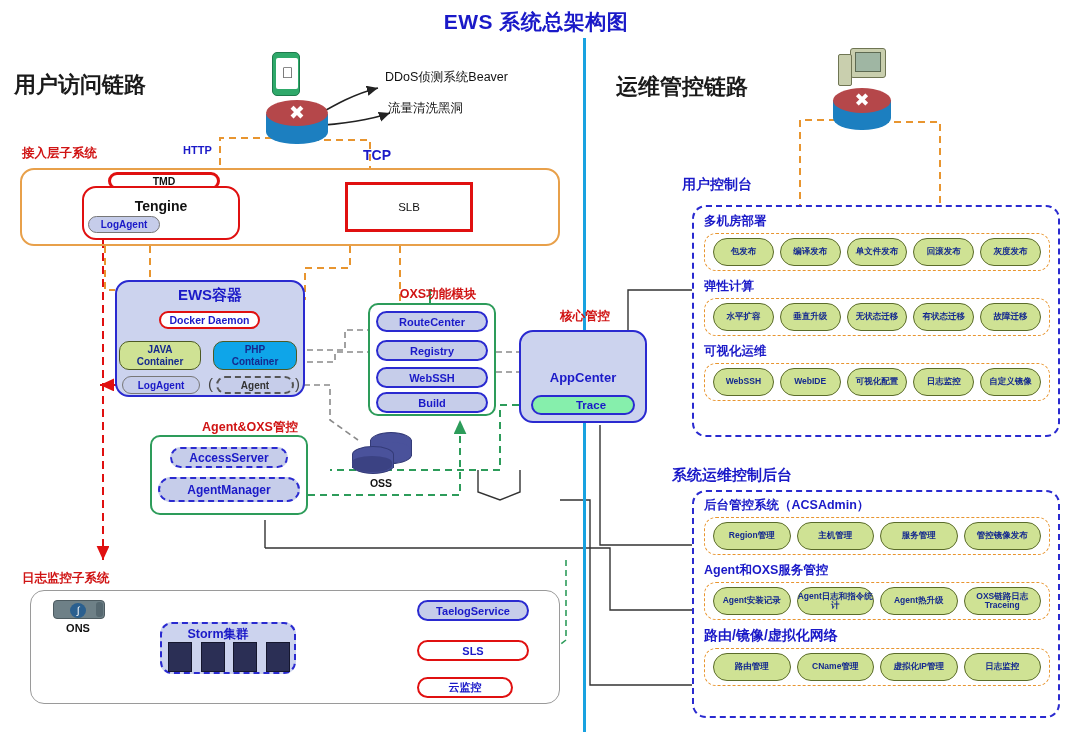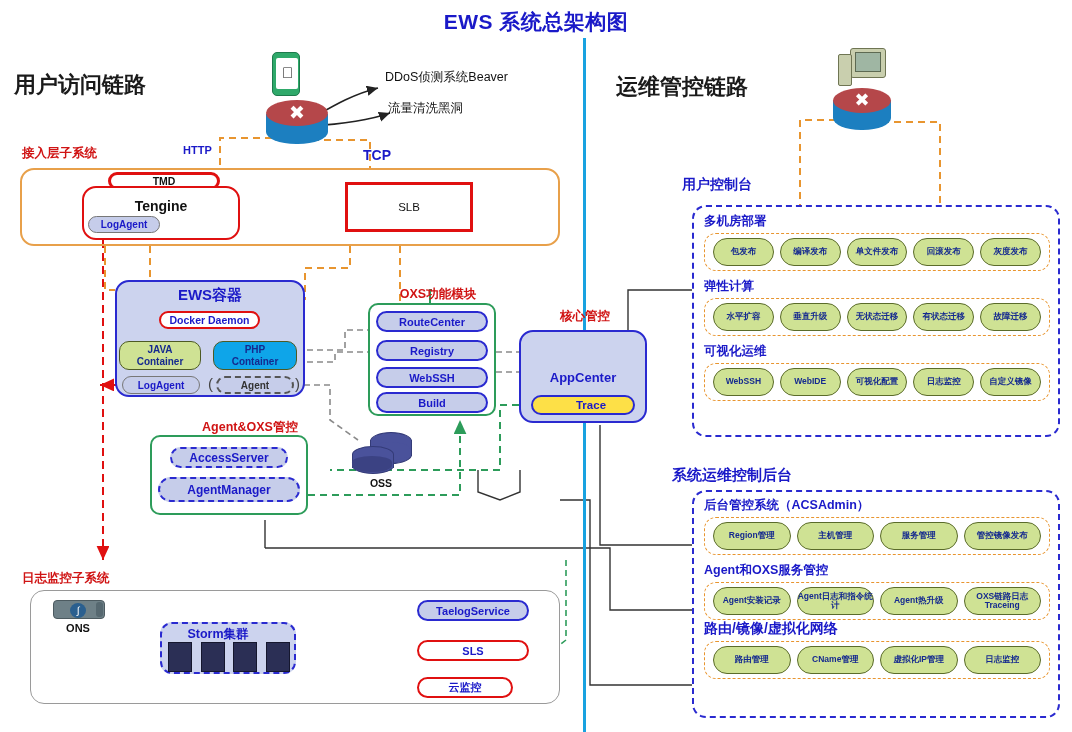--- a/index.html
+++ b/index.html
@@ -69,21 +69,21 @@
   #accSrv{left:170px;top:447px;width:118px;height:21px;background:#c6cdea;border:2.5px dashed #2a2ad0;
           border-radius:999px;color:#1a19c8;font-size:12px;font-weight:bold;}
   #agMgr{left:158px;top:477px;width:142px;height:25px;background:#c6cdea;border:2.5px dashed #2a2ad0;
          border-radius:999px;color:#1a19c8;font-size:12px;font-weight:bold;}
 
   
   #coreHead{left:525px;top:308px;width:120px;text-align:center;}
   #appBox{left:519px;top:330px;width:128px;height:93px;background:#ccd3ee;border:2px solid #2a2ad0;
           border-radius:14px;}
   #appLbl{left:519px;top:370px;width:128px;text-align:center;font-size:13px;font-weight:bold;color:#1a19c8;}
-  #trace{left:531px;top:395px;width:104px;height:20px;background:#fde047;border:2px solid #2a2ad0;
+  #trace{left:531px;top:395px;width:104px;height:20px;background:#86efac;border:2px solid #2a2ad0;
          border-radius:999px;color:#1a19c8;font-size:11.5px;font-weight:bold;padding-left:16px;}
 
   
   #ossLbl{left:356px;top:477px;width:50px;text-align:center;font-size:10.5px;font-weight:bold;color:#111;}
 
   
   #logHead{left:22px;top:570px;}
   #logBox{left:30px;top:590px;width:530px;height:114px;border:1.5px solid #9a9a9a;border-radius:14px;background:#fff;}
   #onsLbl{left:52px;top:622px;width:52px;text-align:center;font-size:11px;font-weight:bold;color:#111;}
   #stormBox{left:160px;top:622px;width:136px;height:52px;background:#ccd3ee;border:2.5px dashed #2a2ad0;border-radius:12px;}
@@ -337,21 +337,21 @@
     </div>
     <div class="grpHead" style="margin-top:7px;">Agent和OXS服务管控</div>
     <div class="rowBox" style="height:36px;margin-top:3px;">
       <div class="rowPills">
         <div class="greenPill pill">Agent安装记录</div>
         <div class="greenPill pill">Agent日志和指令统计</div>
         <div class="greenPill pill">Agent热升级</div>
         <div class="greenPill pill">OXS链路日志Traceing</div>
       </div>
     </div>
-    <div class="grpHead" style="font-size:14px;">路由/镜像/虚拟化网络</div>
+    <div class="grpHead" style="margin-top:7px;font-size:14px;">路由/镜像/虚拟化网络</div>
     <div class="rowBox" style="height:36px;margin-top:3px;">
       <div class="rowPills">
         <div class="greenPill pill">路由管理</div>
         <div class="greenPill pill">CName管理</div>
         <div class="greenPill pill">虚拟化IP管理</div>
         <div class="greenPill pill">日志监控</div>
       </div>
     </div>
   </div>
 </div>

